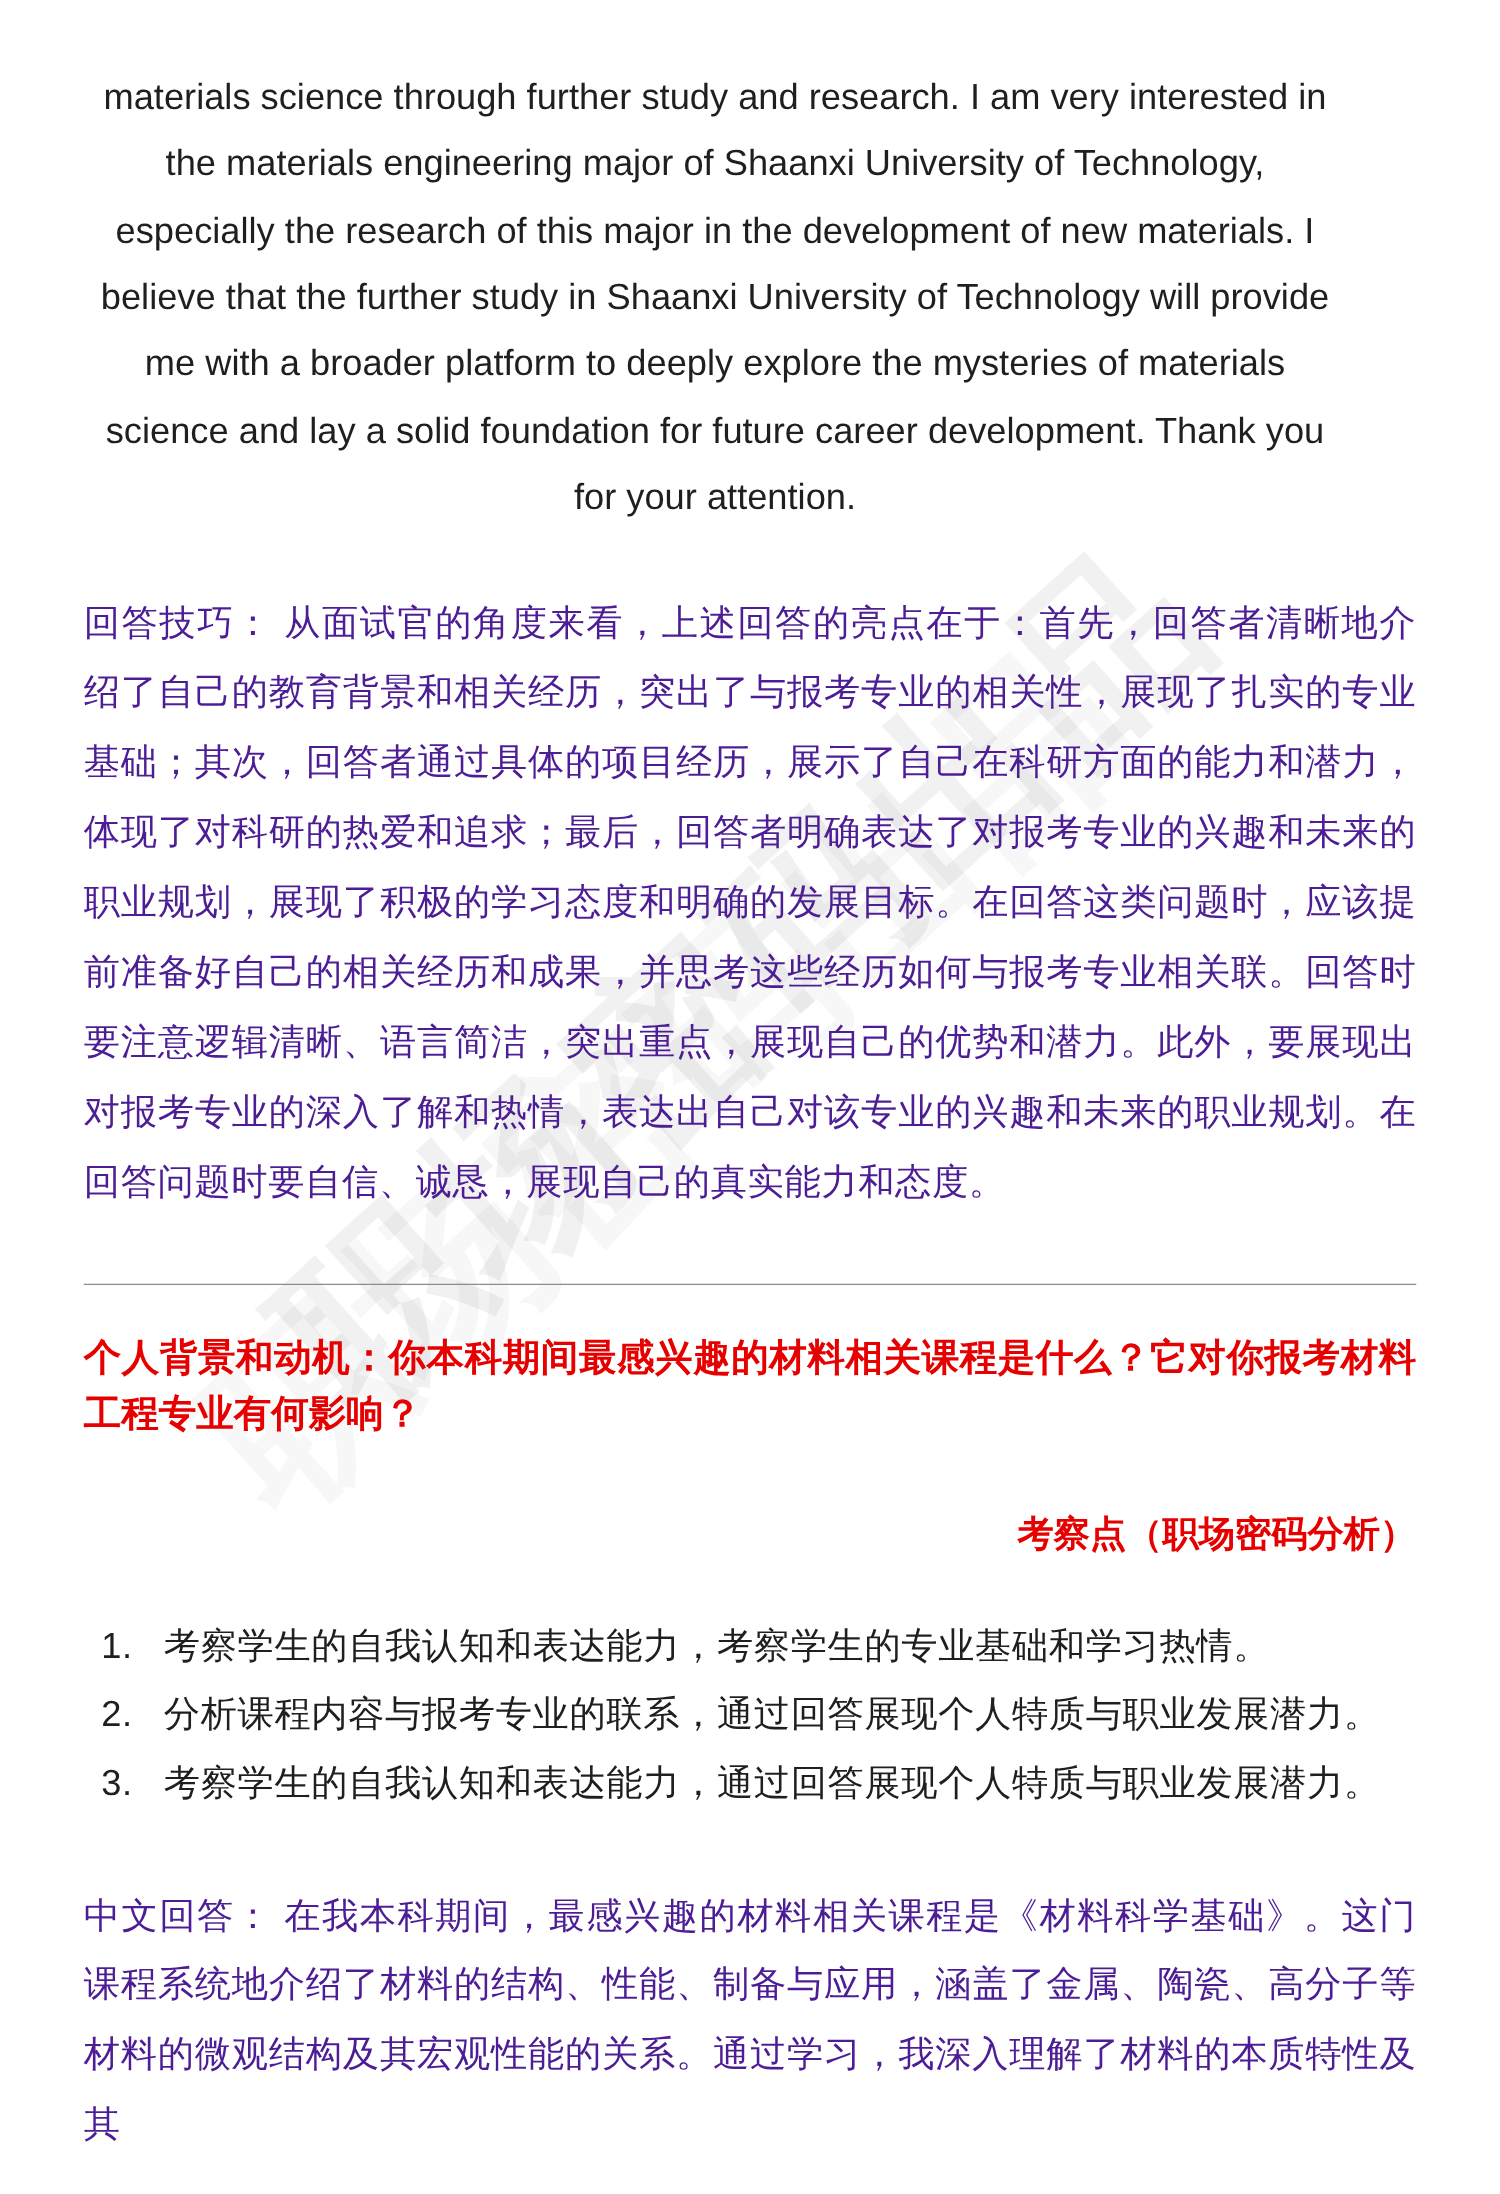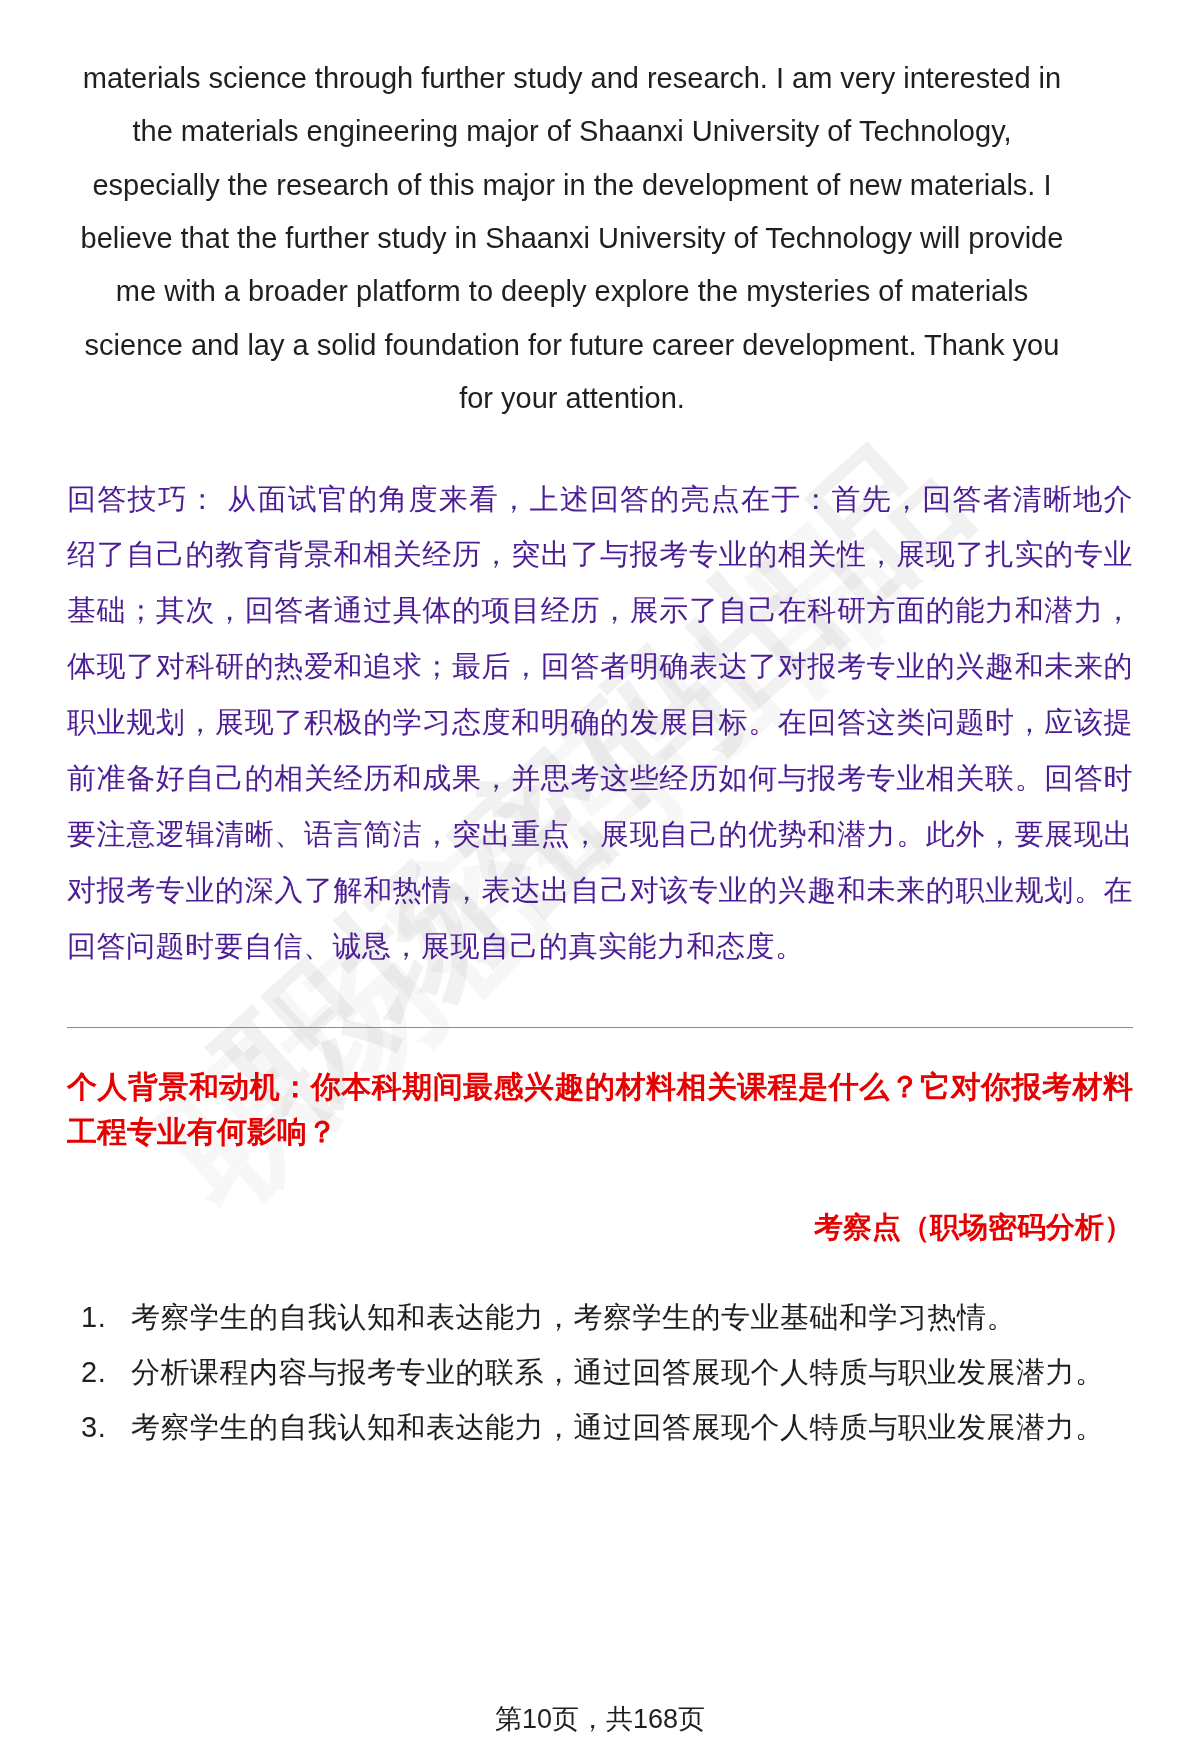--- a/index.html
+++ b/index.html
@@ -127,18 +127,18 @@
     <h2 class="question">个人背景和动机：你本科期间最感兴趣的材料相关课程是什么？它对你报考材料工程专业有何影响？</h2>
 
     <h3 class="exam-heading">考察点（职场密码分析）</h3>
 
     <ol class="exam-points">
       <li>考察学生的自我认知和表达能力，考察学生的专业基础和学习热情。</li>
       <li>分析课程内容与报考专业的联系，通过回答展现个人特质与职业发展潜力。</li>
       <li>考察学生的自我认知和表达能力，通过回答展现个人特质与职业发展潜力。</li>
     </ol>
 
+    <p class="zh">中文回答： 在我本科期间，最感兴趣的材料相关课程是《材料科学基础》。这门课程系统地介绍了材料的结构、性能、制备与应用，涵盖了金属、陶瓷、高分子等材料的微观结构及其宏观性能的关系。通过学习，我深入理解了材料的本质特性及其</p>
 
   </div>
 
-  <div class="footer">第10页，共168页</div>
 
 </div>
 
 </body></html>

